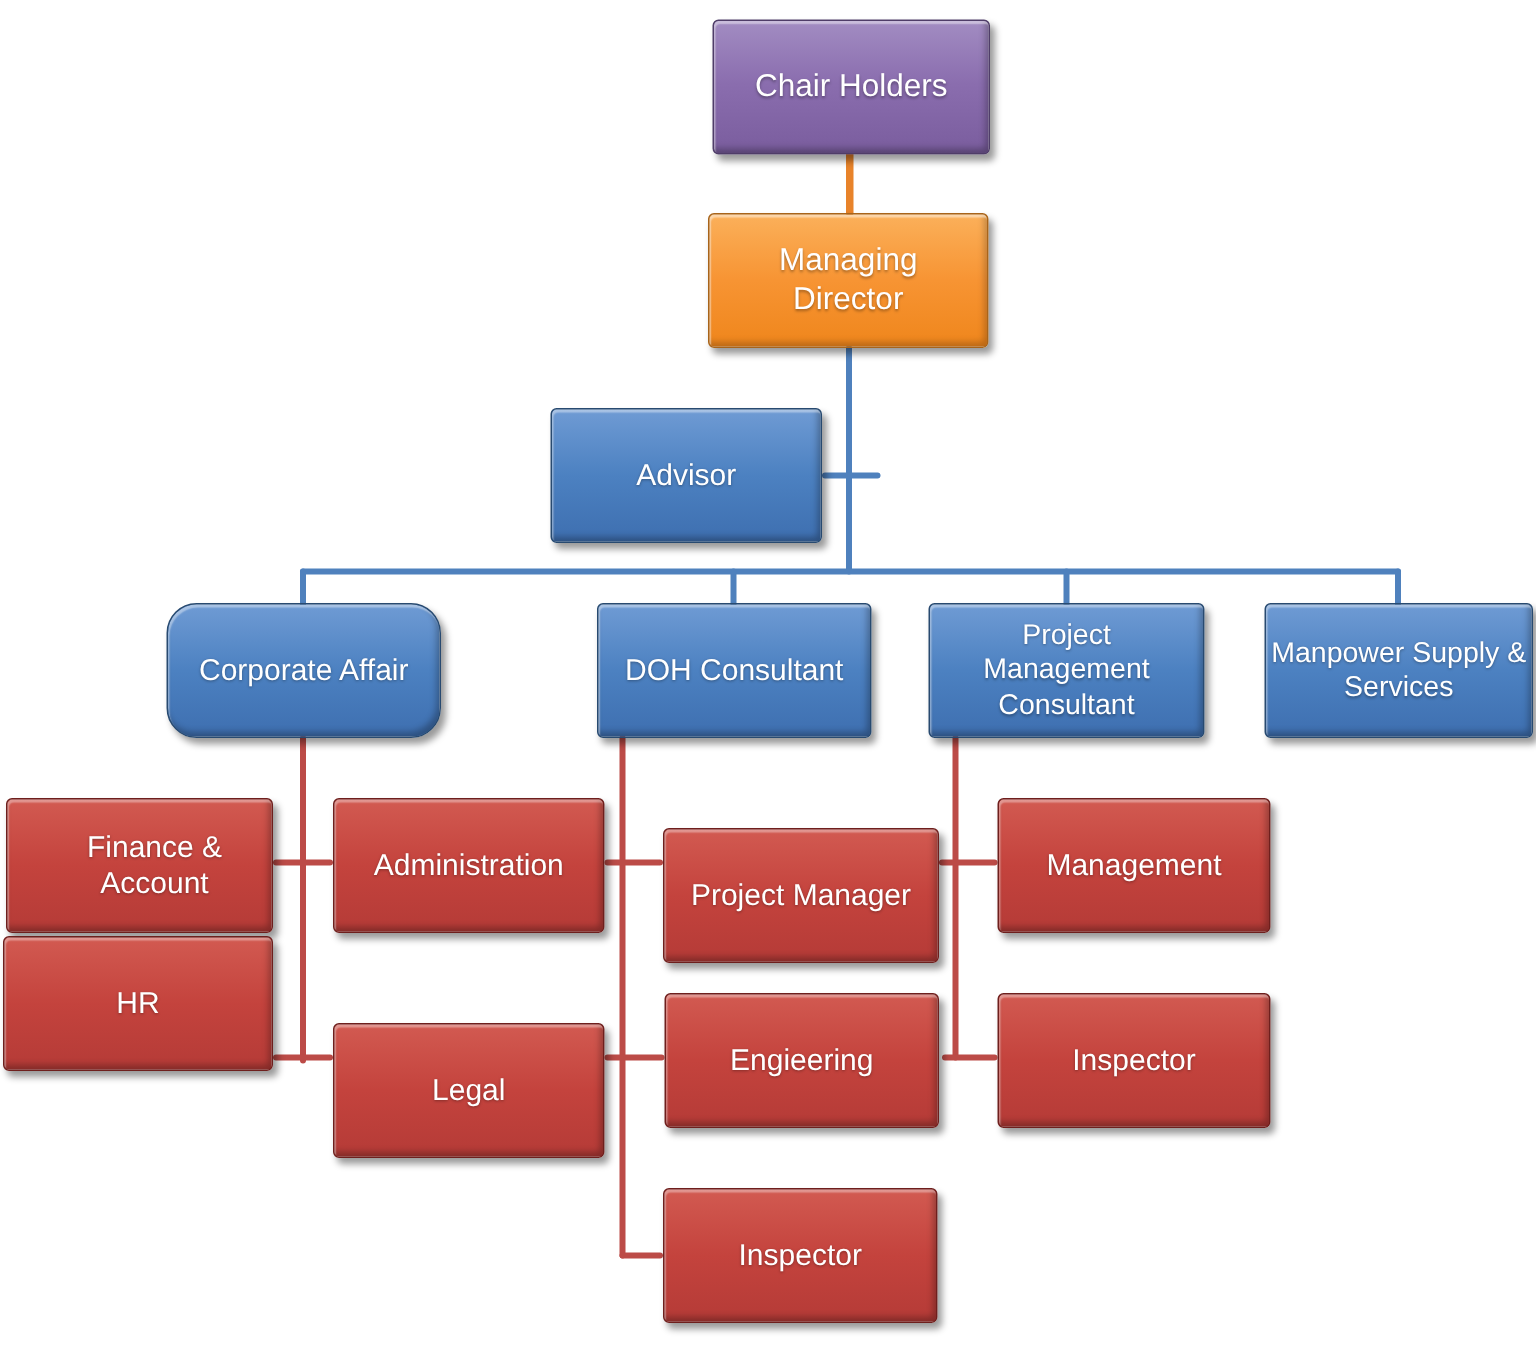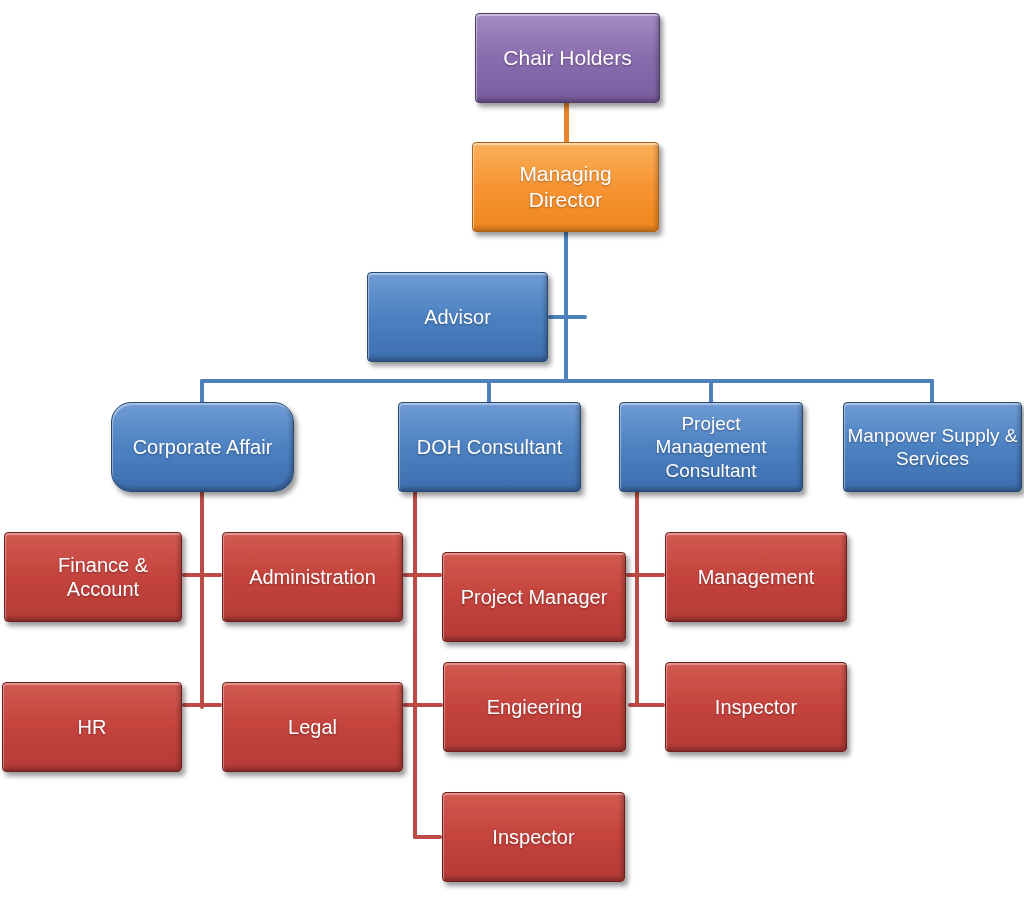--- a/index.html
+++ b/index.html
@@ -37,21 +37,21 @@
   .n-advisor{left:367px;top:272px;width:181px;height:90px;}
   .n-auditor{left:587px;top:272px;width:182px;height:90px;}
   .n-corp{left:111px;top:402px;width:183px;height:90px;border-radius:20px;}
   .n-doh{left:398px;top:402px;width:183px;height:90px;}
   .n-pmc{left:619px;top:402px;width:184px;height:90px;font-size:19px;}
   .n-manpower{left:843px;top:402px;width:179px;height:90px;font-size:19px;padding:3px 2px;}
   .n-finance{left:4px;top:532px;width:178px;height:90px;padding-left:28px;}
   .n-admin{left:222px;top:532px;width:181px;height:90px;}
   .n-pm{left:442px;top:532px;width:184px;height:90px;margin-top:20px;}
   .n-eng-pmc{left:665px;top:532px;width:182px;height:90px;}
-  .n-hr{left:2px;top:682px;width:180px;height:90px;}
+  .n-hr{left:2px;top:624px;width:180px;height:90px;}
   .n-legal{left:222px;top:662px;width:181px;height:90px;margin-top:20px;}
   .n-eng-doh{left:443px;top:662px;width:183px;height:90px;}
   .n-insp-pmc{left:665px;top:662px;width:182px;height:90px;}
   .n-insp-doh{left:442px;top:792px;width:183px;height:90px;}
 
   
   .c-chair-md{left:564px;top:100px;width:5px;height:44px;}
   .c-md-down{left:564px;top:230px;width:4px;height:153px;}
   .c-advisor-auditor{left:548px;top:315px;width:39px;height:4px;}
   .c-bus{left:200px;top:379px;width:734px;height:4px;}

